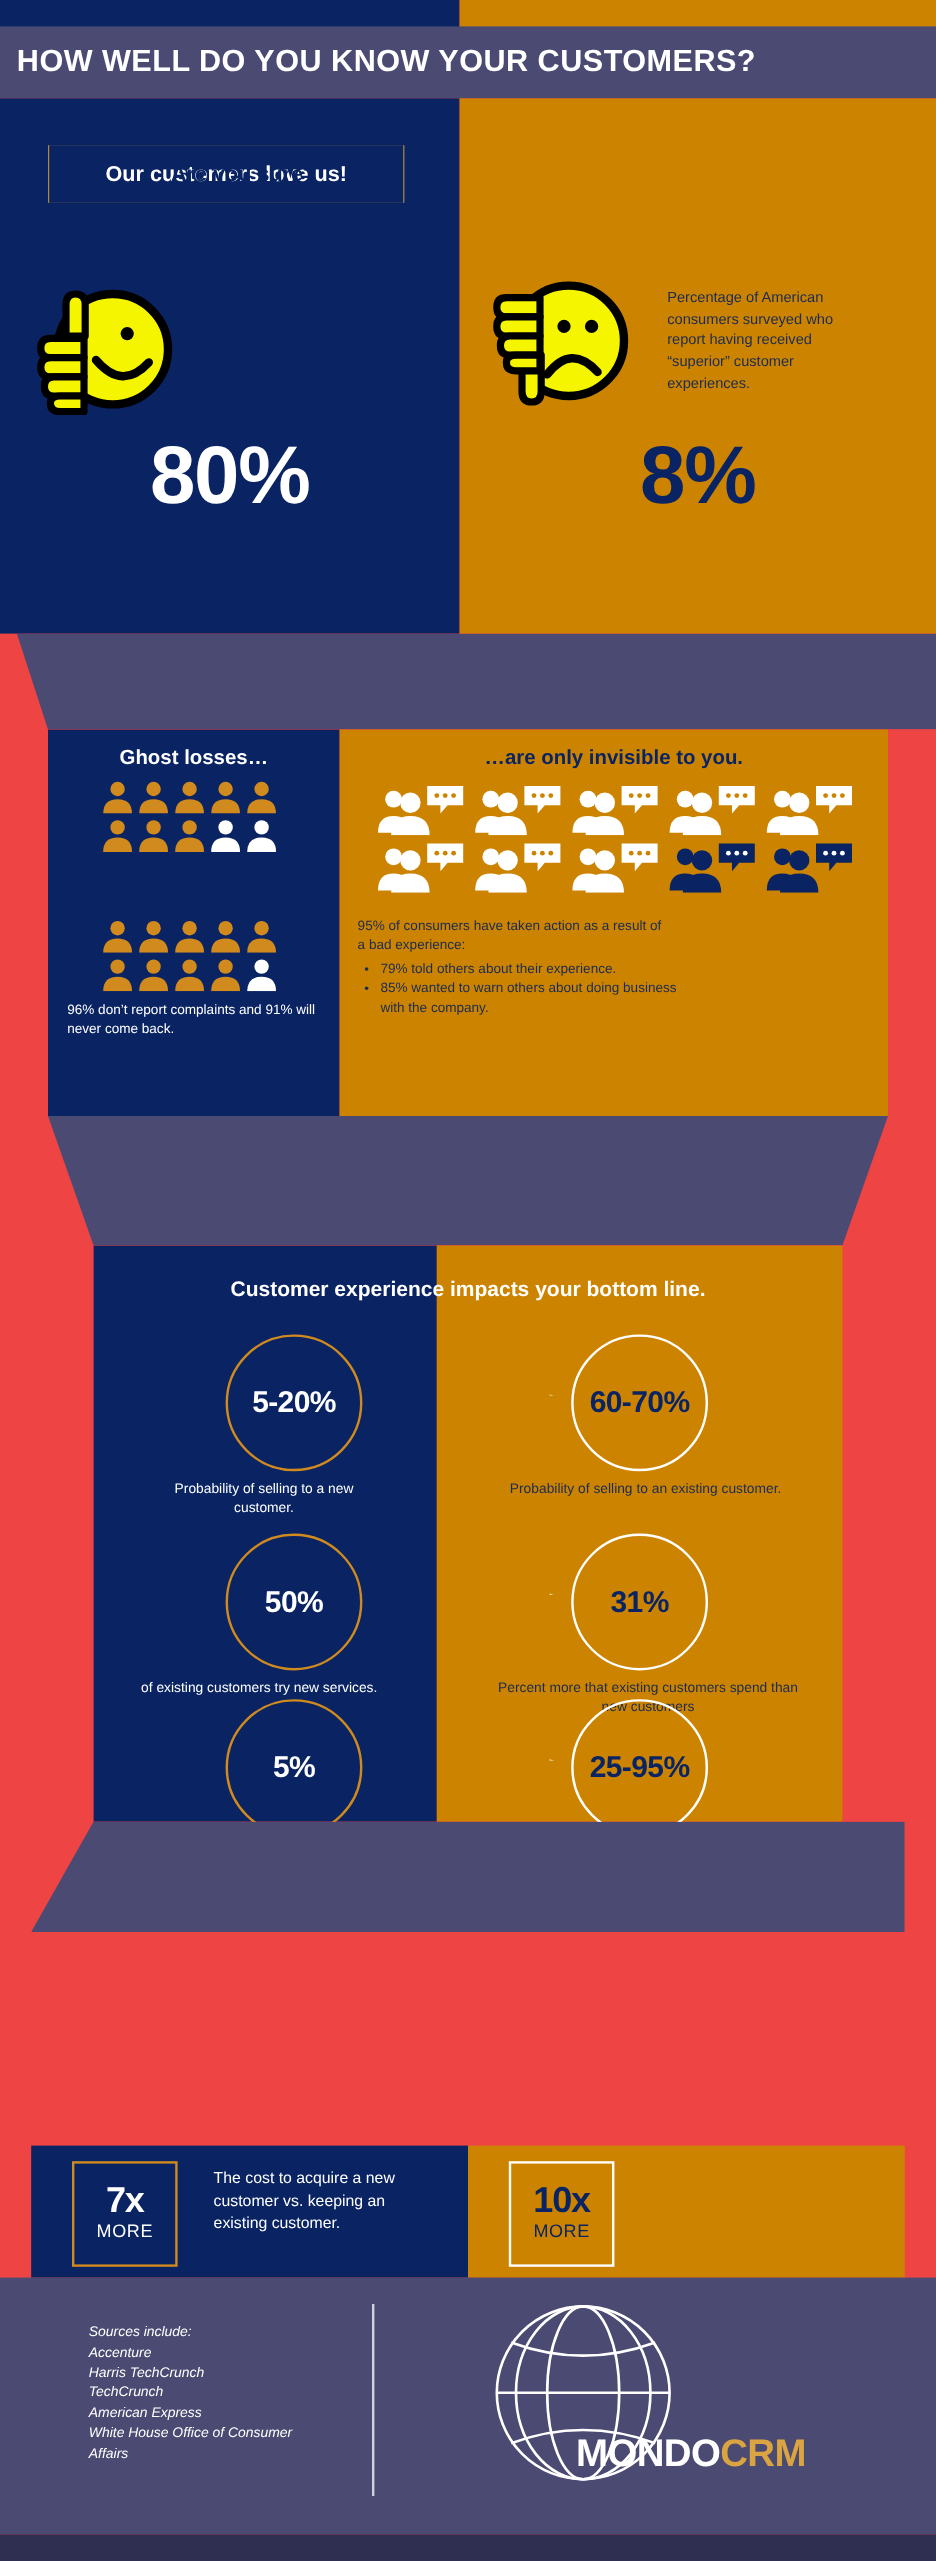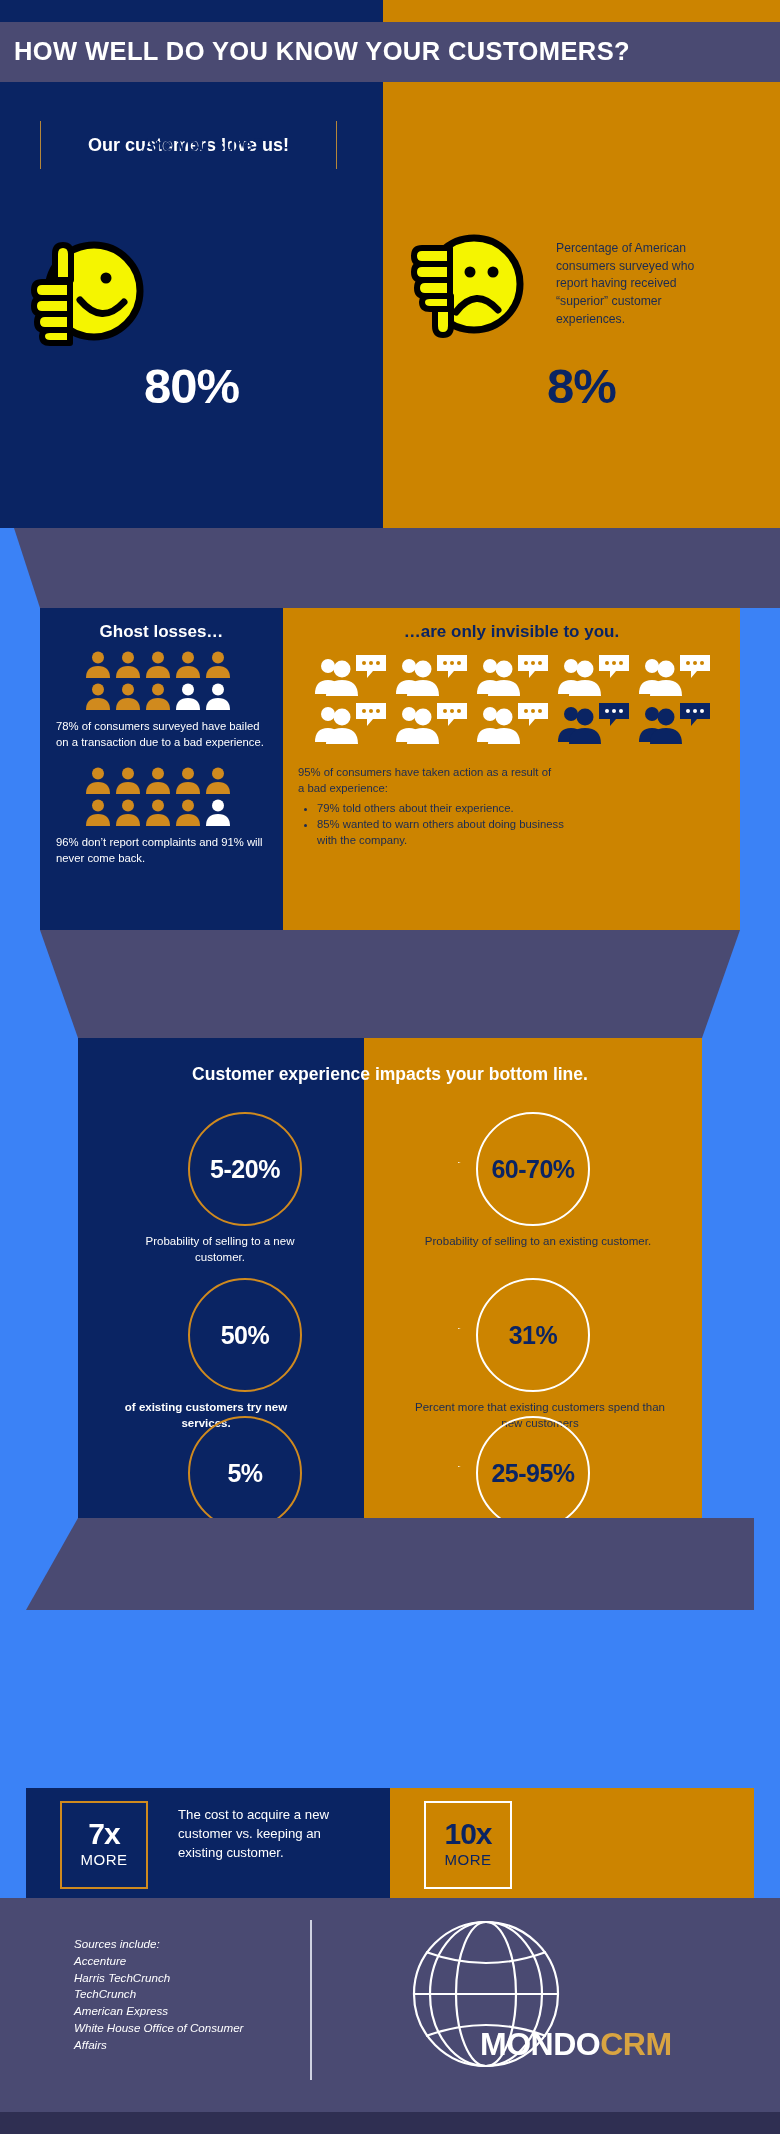--- a/index.html
+++ b/index.html
@@ -1,17 +1,17 @@
 <!DOCTYPE html>
 <html><head>
 <meta charset="utf-8">
 <style>
   html,body{margin:0;padding:0;background:#000;}
   body{font-family:"Liberation Sans", sans-serif;}
-  #page{position:relative;width:780px;height:2134px;overflow:hidden;background:#3b82f6;}
+  #page{position:relative;width:780px;height:2134px;overflow:hidden;background:#ef4444;}
 
   
   .toprow{position:absolute;left:0;top:0;width:780px;height:36px;}
   .toprow .l{position:absolute;left:0;top:0;width:383px;height:36px;background:#0a2463;}
   .toprow .r{position:absolute;left:383px;top:0;width:397px;height:36px;background:#cc8400;}
 
   
   .titleband{position:absolute;left:0;top:22px;width:780px;height:60px;background:#4a4a72;
              display:flex;align-items:center;}
   .titleband h1{margin:0 0 0 14px;color:#ffffff;font-size:25.5px;font-weight:bold;
@@ -28,21 +28,21 @@
 
   .box-l{left:40px;top:38px;width:295px;height:48px;border-color:#b5873a;}
   .box-l span{color:#ffffff;}
   .box-r{left:37px;top:38px;width:330px;height:48px;border-color:#0a2463;}
   .box-r span{color:#0a2463;}
 
   .blurb{position:absolute;font-size:12.2px;line-height:1.45;}
   .blurb-l{left:163px;top:158px;width:140px;color:#e9ecf5;}
   .blurb-r{left:556px;top:158px;width:165px;color:#1b2b52;}
 
-  .bignum{position:absolute;font-size:49px;font-weight:bold;letter-spacing:-1px;line-height:1;}
+  .bignum{position:absolute;font-size:68px;font-weight:bold;letter-spacing:-1px;line-height:1;}
   .bignum-l{left:0;top:280px;width:383px;text-align:center;color:#ffffff;}
   .bignum-r{left:383px;top:280px;width:397px;text-align:center;color:#0a2463;}
 
   .emoji{position:absolute;}
   .emoji-l{left:28px;top:152px;}
   .emoji-r{left:408px;top:152px;}
 
   
   .chev{position:absolute;background:#4a4a72;}
 
@@ -221,21 +221,20 @@
         <svg width="26" height="28" viewBox="0 0 26 28">
           <circle cx="13" cy="7.5" r="6" fill="#ffffff"></circle>
           <path d="M1 28 q0 -12 12 -12 q12 0 12 12 z" fill="#ffffff"></path>
         </svg>
         <svg width="26" height="28" viewBox="0 0 26 28">
           <circle cx="13" cy="7.5" r="6" fill="#ffffff"></circle>
           <path d="M1 28 q0 -12 12 -12 q12 0 12 12 z" fill="#ffffff"></path>
         </svg>
       </div>
 
-    <div class="ptxt ptxt-w" style="left:16px;top:110px;width:218px;">78% of consumers surveyed have bailed on a transaction due to a bad experience.</div>
 
     <div class="people" style="left:45px;top:158px;">
         <svg width="26" height="28" viewBox="0 0 26 28">
           <circle cx="13" cy="7.5" r="6" fill="#d08a1e"></circle>
           <path d="M1 28 q0 -12 12 -12 q12 0 12 12 z" fill="#d08a1e"></path>
         </svg>
         <svg width="26" height="28" viewBox="0 0 26 28">
           <circle cx="13" cy="7.5" r="6" fill="#d08a1e"></circle>
           <path d="M1 28 q0 -12 12 -12 q12 0 12 12 z" fill="#d08a1e"></path>
         </svg>
@@ -453,21 +452,21 @@
     <div class="circ circ-l" style="left:110px;top:240px;">
       <span>50%</span>
     </div>
     <div class="circ circ-r" style="left:398px;top:240px;">
       <span>31%</span>
     </div>
     <svg class="dash" width="175" height="12" style="left:222px;top:289px;">
       <line x1="0" y1="6" x2="158" y2="6" stroke="#ffffff" stroke-width="2" stroke-dasharray="8,6"></line>
       <polygon points="158,1 172,6 158,11" fill="#ffffff"></polygon>
     </svg>
-    <div class="cap cap-l" style="left:28px;top:362px;width:200px;font-weight:bold;">of existing customers try new services.</div>
+    <div class="cap cap-l" style="left:38px;top:362px;width:200px;">of existing customers try new services.</div>
     <div class="cap cap-r" style="left:328px;top:362px;width:268px;">Percent more that existing customers spend than new customers</div>
 
     <div class="circ circ-l" style="left:110px;top:378px;">
       <span>5%</span>
     </div>
     <div class="circ circ-r" style="left:398px;top:378px;">
       <span>25-95%</span>
     </div>
     <svg class="dash" width="175" height="12" style="left:222px;top:427px;">
       <line x1="0" y1="6" x2="158" y2="6" stroke="#ffffff" stroke-width="2" stroke-dasharray="8,6"></line>

